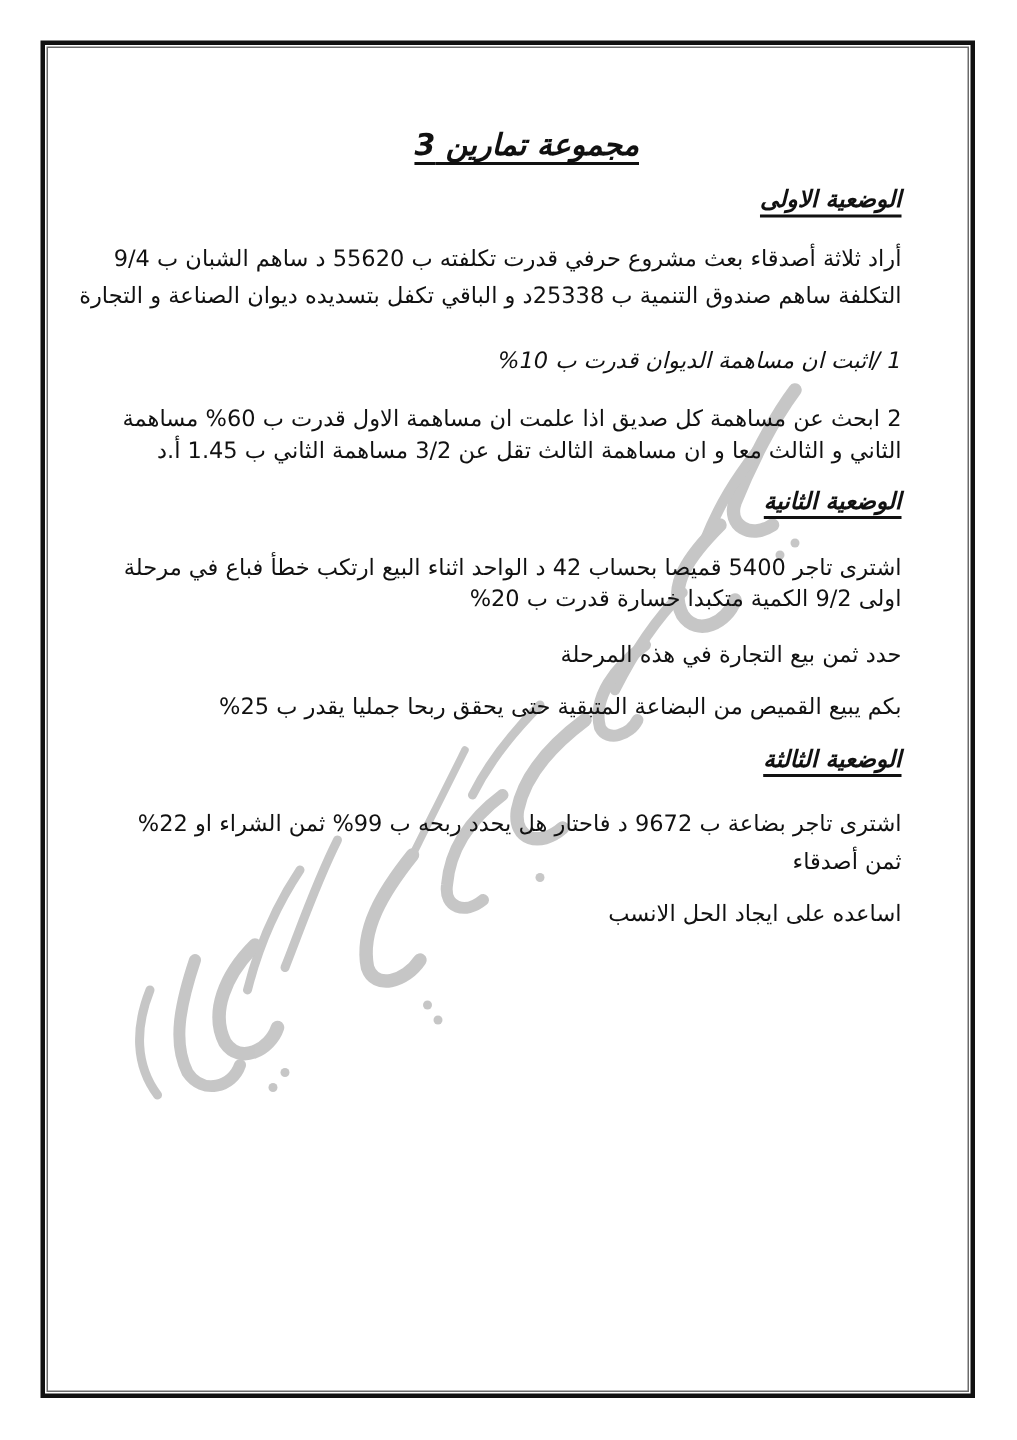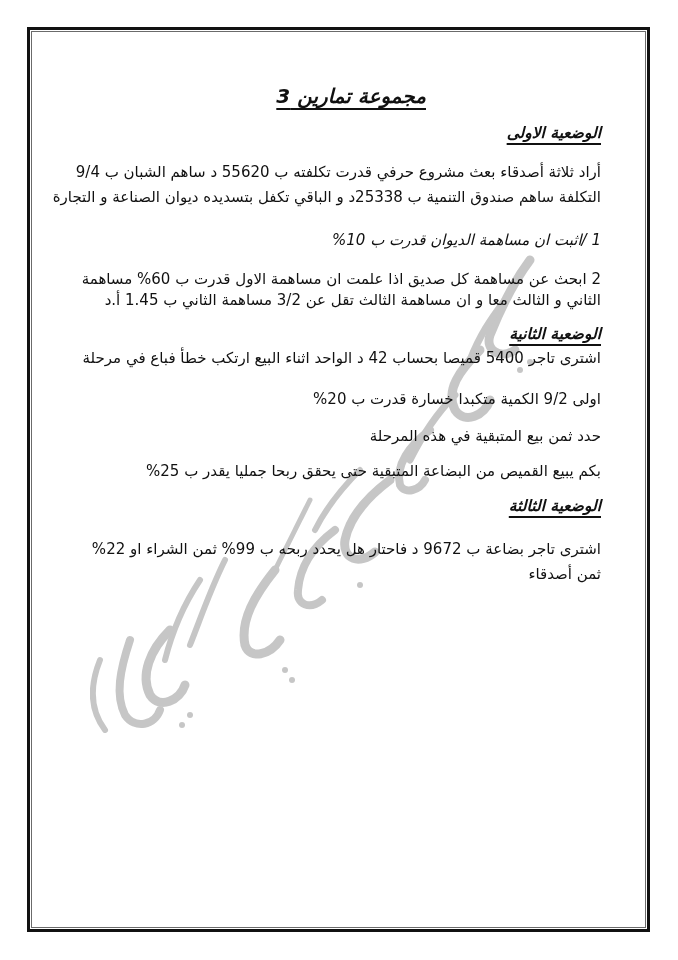--- a/index.html
+++ b/index.html
@@ -129,25 +129,26 @@
   <div class="line" style="top:160px;">أراد ثلاثة أصدقاء بعث مشروع حرفي قدرت تكلفته ب  55620 د ساهم الشبان ب 9/4</div>
   <div class="line" style="top:185px;">التكلفة ساهم صندوق التنمية ب 25338د و الباقي تكفل بتسديده ديوان الصناعة و التجارة</div>
 
   <div class="line" style="top:228px;font-style:italic;">1 /اثبت ان مساهمة الديوان قدرت ب 10%</div>
 
   <div class="line" style="top:267px;">2 ابحث عن مساهمة كل صديق اذا علمت ان مساهمة الاول قدرت ب  60% مساهمة</div>
   <div class="line" style="top:288px;">الثاني و الثالث معا و ان مساهمة الثالث تقل عن 3/2 مساهمة الثاني ب 1.45 أ.د</div>
 
   <div class="section-heading" style="top:325px;">الوضعية الثانية</div>
 
-  <div class="line" style="top:346px;">اشترى تاجر  5400 قميصا بحساب 42 د الواحد اثناء البيع ارتكب خطأ فباع في مرحلة</div>
+  <div class="line" style="top:366px;">اشترى تاجر  5400 قميصا بحساب 42 د الواحد اثناء البيع ارتكب خطأ فباع في مرحلة</div>
   <div class="line" style="top:387px;">اولى 9/2 الكمية متكبدا خسارة قدرت ب 20%</div>
 
-  <div class="line" style="top:424px;">حدد ثمن بيع المتبقية في هذه المرحلة</div>
+  <div class="line" style="top:424px;">حدد ثمن بيع التجارة في هذه المرحلة</div>
   <div class="line" style="top:459px;">بكم يبيع القميص من البضاعة المتبقية حتى يحقق ربحا جمليا يقدر ب 25%</div>
 
   <div class="section-heading" style="top:497px;">الوضعية الثالثة</div>
 
   <div class="line" style="top:537px;">اشترى تاجر بضاعة ب 9672 د فاحتار هل يحدد ربحه ب 99% ثمن الشراء او 22%</div>
   <div class="line" style="top:562px;">ثمن أصدقاء</div>
 
+  <div class="line" style="top:597px;">اساعده على ايجاد الحل الانسب</div>
 
 </div>
 
 </body></html>

